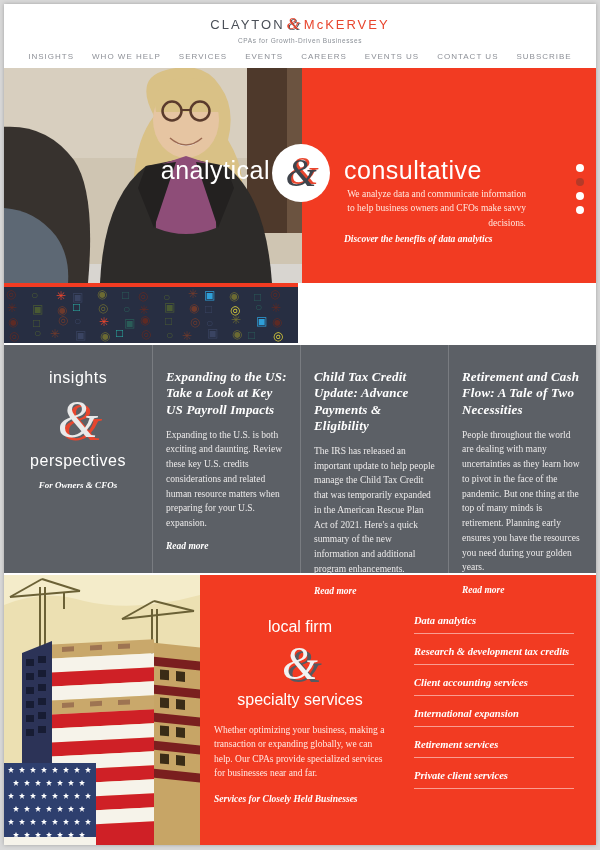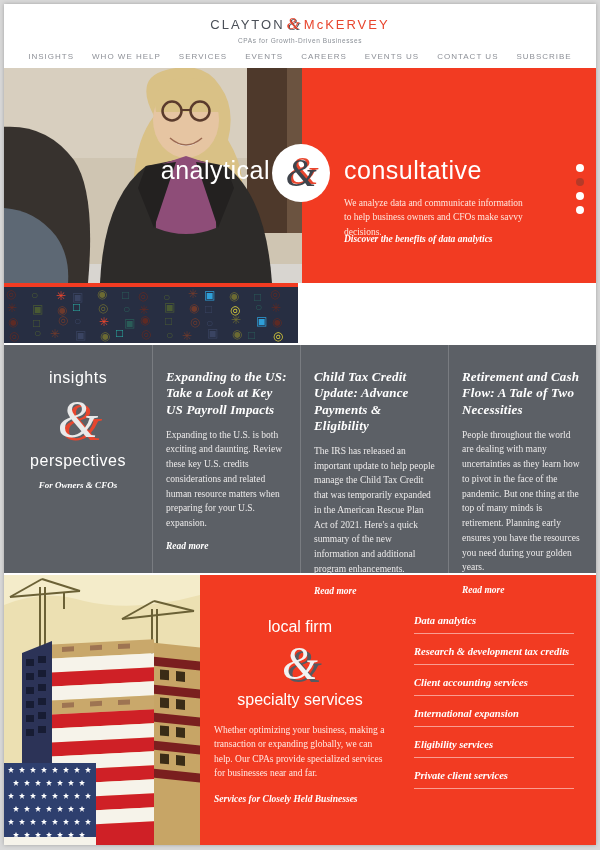--- a/index.html
+++ b/index.html
@@ -13,32 +13,32 @@
   .header { height:64px; text-align:center; padding-top:10px; background:#fff; }
   .logo-line { font-size:13px; letter-spacing:2px; font-weight:normal; color:#4a4f57; }
   .logo-amp { font-family:"Liberation Serif", serif; font-style:italic; font-size:17px;
               color:#e8462e; text-shadow:1px 1px 0 #4a4f57; padding:0 2px; }
   .logo-mck { color:#e8462e; }
   .tagline { font-size:6.5px; color:#8a8f96; letter-spacing:.6px; margin-top:3px; }
   .nav { margin-top:8px; display:flex; justify-content:center; gap:18px; }
   .nav span { font-size:8px; letter-spacing:1px; color:#8d9097; cursor:pointer; }
 
   
-  .hero { position:relative; height:215px; overflow:hidden; }
+  .hero { position:relative; height:215px; overflow:hidden;text-align:right; }
   .hero-photo { position:absolute; left:0; top:0; width:298px; height:215px; }
   .hero-red { position:absolute; left:298px; top:0; width:294px; height:215px; background:#f23b22; }
   .hero-word-left { position:absolute; top:88px; right:326px; color:#fff; font-size:25px;
                     font-weight:300; letter-spacing:.5px; }
   .hero-circle { position:absolute; left:268px; top:76px; width:58px; height:58px; background:#fff;
                  border-radius:50%; display:flex; align-items:center; justify-content:center; }
   .hero-circle .amp { font-family:"Liberation Serif", serif; font-style:italic; font-size:40px;
                       color:#3f444c; text-shadow:2px -2px 0 #e8462e; line-height:1; }
   .hero-word-right { position:absolute; top:88px; left:340px; color:#fff; font-size:25px;
                      font-weight:300; letter-spacing:.5px; }
-  .hero-body { position:absolute; left:340px; top:128px; width:182px; color:#ffe7de;
+  .hero-body { position:absolute; left:340px; top:119px; width:182px; color:#ffe7de;
                font-family:"Liberation Serif", serif; font-size:9.5px; line-height:1.5; }
   .hero-cta { position:absolute; left:340px; top:166px; color:#ffffff; font-family:"Liberation Serif", serif;
               font-weight:bold; font-style:italic; font-size:9.5px; cursor:pointer; }
   .hero-dots { position:absolute; right:12px; top:96px; display:flex; flex-direction:column; gap:6px; }
   .hero-dots i { width:8px; height:8px; border-radius:50%; background:#ffffff; cursor:pointer; }
   .hero-dots i.active { background:#b53a28; }
 
   
   .podcast { display:flex; height:60px; }
   .podcast-left { width:298px; background:#e9e8e5; display:flex; align-items:center;
@@ -363,18 +363,18 @@
       <span class="svc-amp">&amp;</span>
       <div class="t2">specialty services</div>
       <div class="svc-body">Whether optimizing your business, making a transaction or expanding globally, we can help. Our CPAs provide specialized services for businesses near and far.</div>
       <div class="svc-cta">Services for Closely Held Businesses</div>
     </div>
     <div class="svc-links">
       <div class="lnk">Data analytics</div>
       <div class="lnk">Research &amp; development tax credits</div>
       <div class="lnk">Client accounting services</div>
       <div class="lnk">International expansion</div>
-      <div class="lnk">Eligibility services</div>
+      <div class="lnk">Retirement services</div>
       <div class="lnk">Private client services</div>
     </div>
   </div>
 
 </div>
 
 </body></html>

